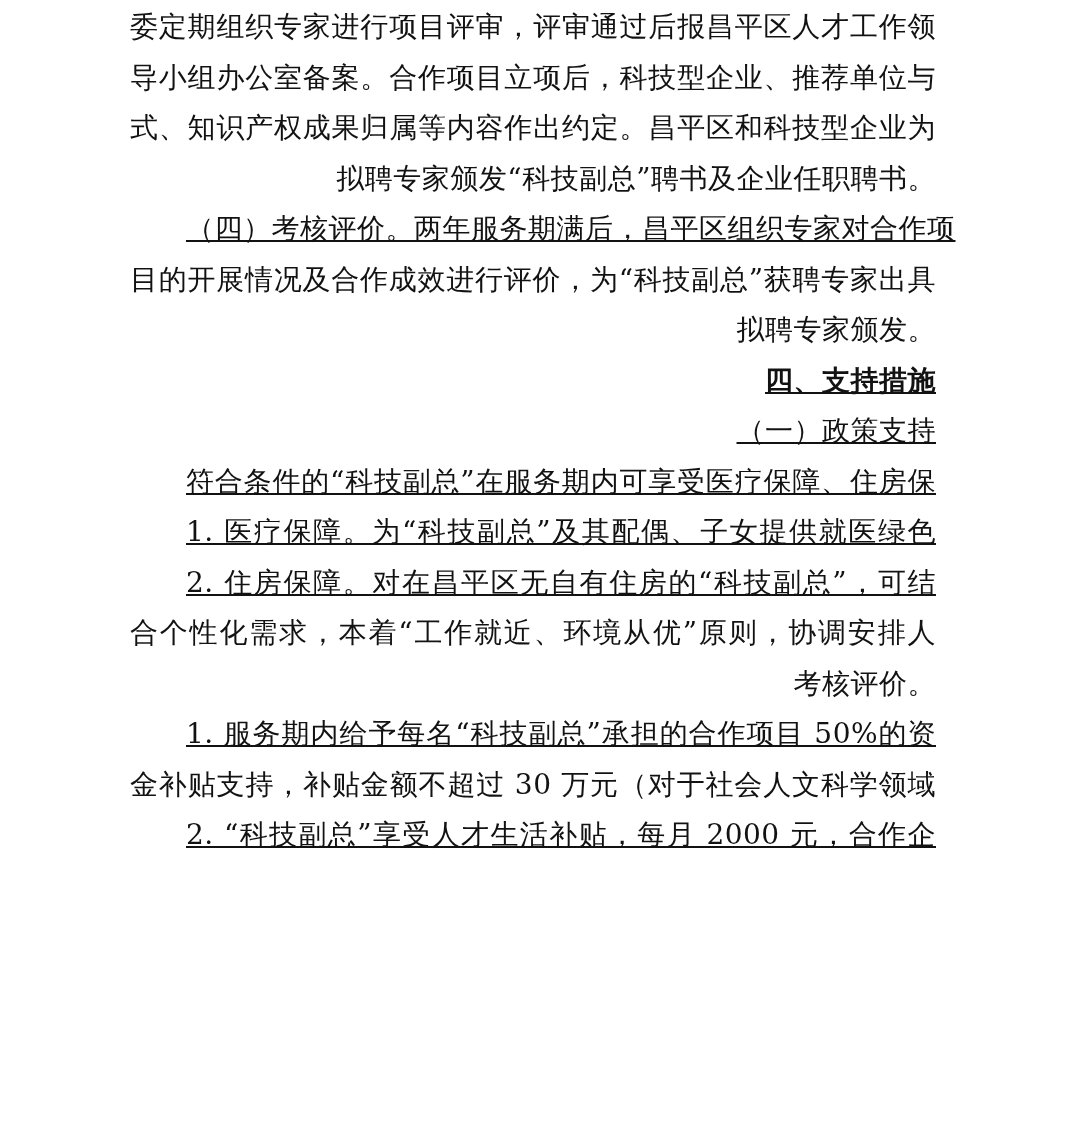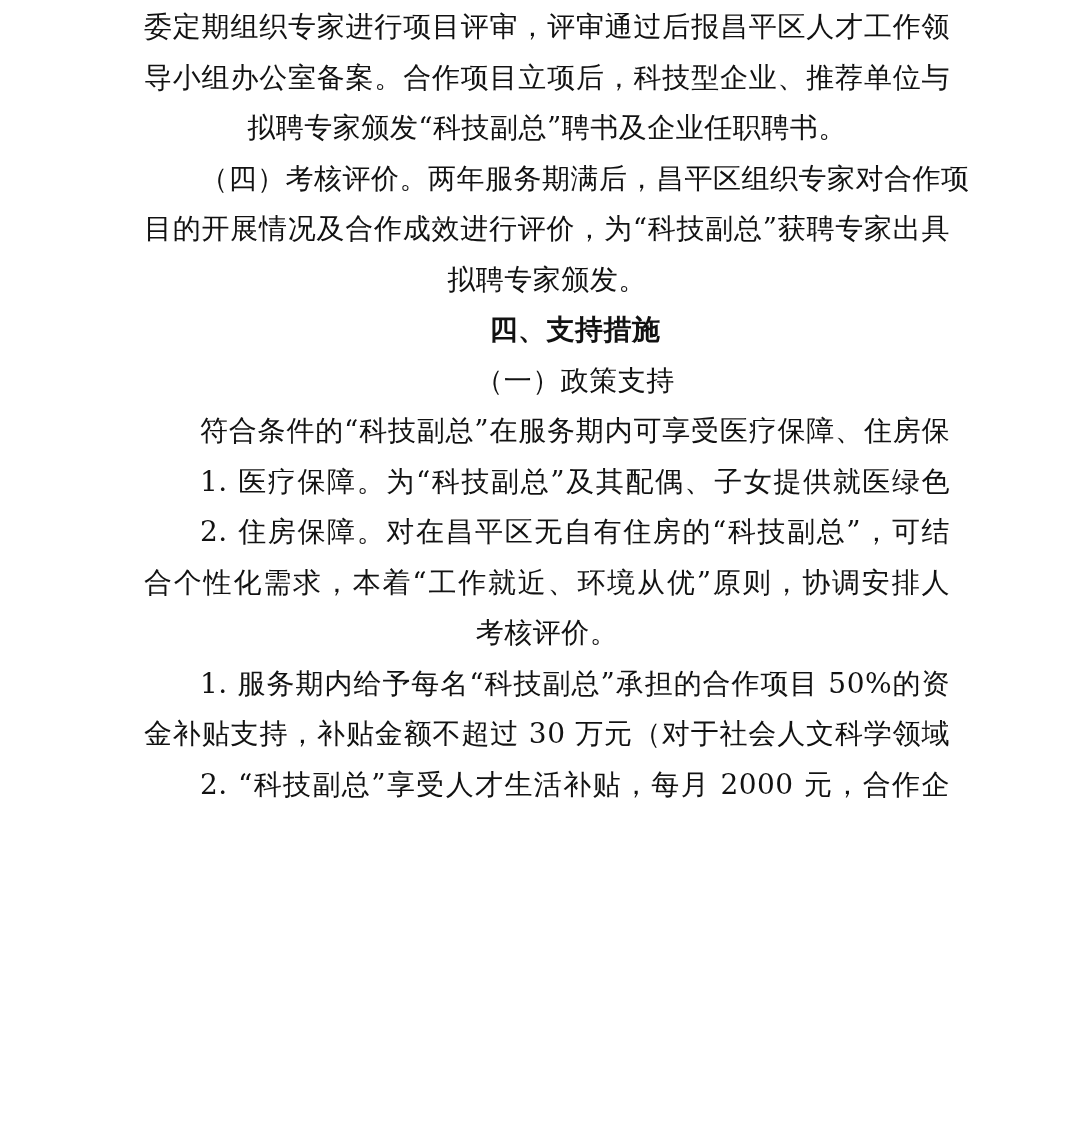--- a/index.html
+++ b/index.html
@@ -11,56 +11,57 @@
     position: relative;
     width: 1080px;
     height: 1126px;
     background: #ffffff;
     overflow: hidden;
     font-family: "DejaVu Serif", "Liberation Serif", serif;
     color: #121212;
   }
   .content {
     position: absolute;
-    left: 144px;
+    left: 130px;
     top: 2px;
     width: 806px;
     font-size: 28px;
   }
   .block { margin: 0; padding: 0; }
   .line {
     height: 50.5px;
     line-height: 50.5px;
     white-space: nowrap;
-    text-align: center;
+    text-align: right;
     letter-spacing: 0.5px;
   }
   .line.just {
     text-align: justify;
     text-align-last: justify;
     text-justify: inter-ideograph;
   }
-  .line.indent { text-indent: 2em; }
+  .line.indent { text-indent: 2em; text-decoration: underline; }
   .block.heading-bold .line {
     font-family: "DejaVu Sans", "Liberation Sans", sans-serif;
     font-weight: 700;
   }
   .block.heading-kaiti .line {
     font-family: "DejaVu Serif", "Liberation Serif", serif;
     font-weight: 400;
   }
 </style>
 </head>
 <body>
 
 <div class="page">
   <div class="content">
       <div class="block body">
         <div class="line just">委定期组织专家进行项目评审，评审通过后报昌平区人才工作领</div>
         <div class="line just">导小组办公室备案。合作项目立项后，科技型企业、推荐单位与</div>
+        <div class="line just">式、知识产权成果归属等内容作出约定。昌平区和科技型企业为</div>
         <div class="line">拟聘专家颁发“科技副总”聘书及企业任职聘书。</div>
       </div>
       <div class="block body">
         <div class="line just indent">（四）考核评价。两年服务期满后，昌平区组织专家对合作项</div>
         <div class="line just">目的开展情况及合作成效进行评价，为“科技副总”获聘专家出具</div>
         <div class="line">拟聘专家颁发。</div>
       </div>
       <div class="block heading-bold">
         <div class="line indent">四、支持措施</div>
       </div>

